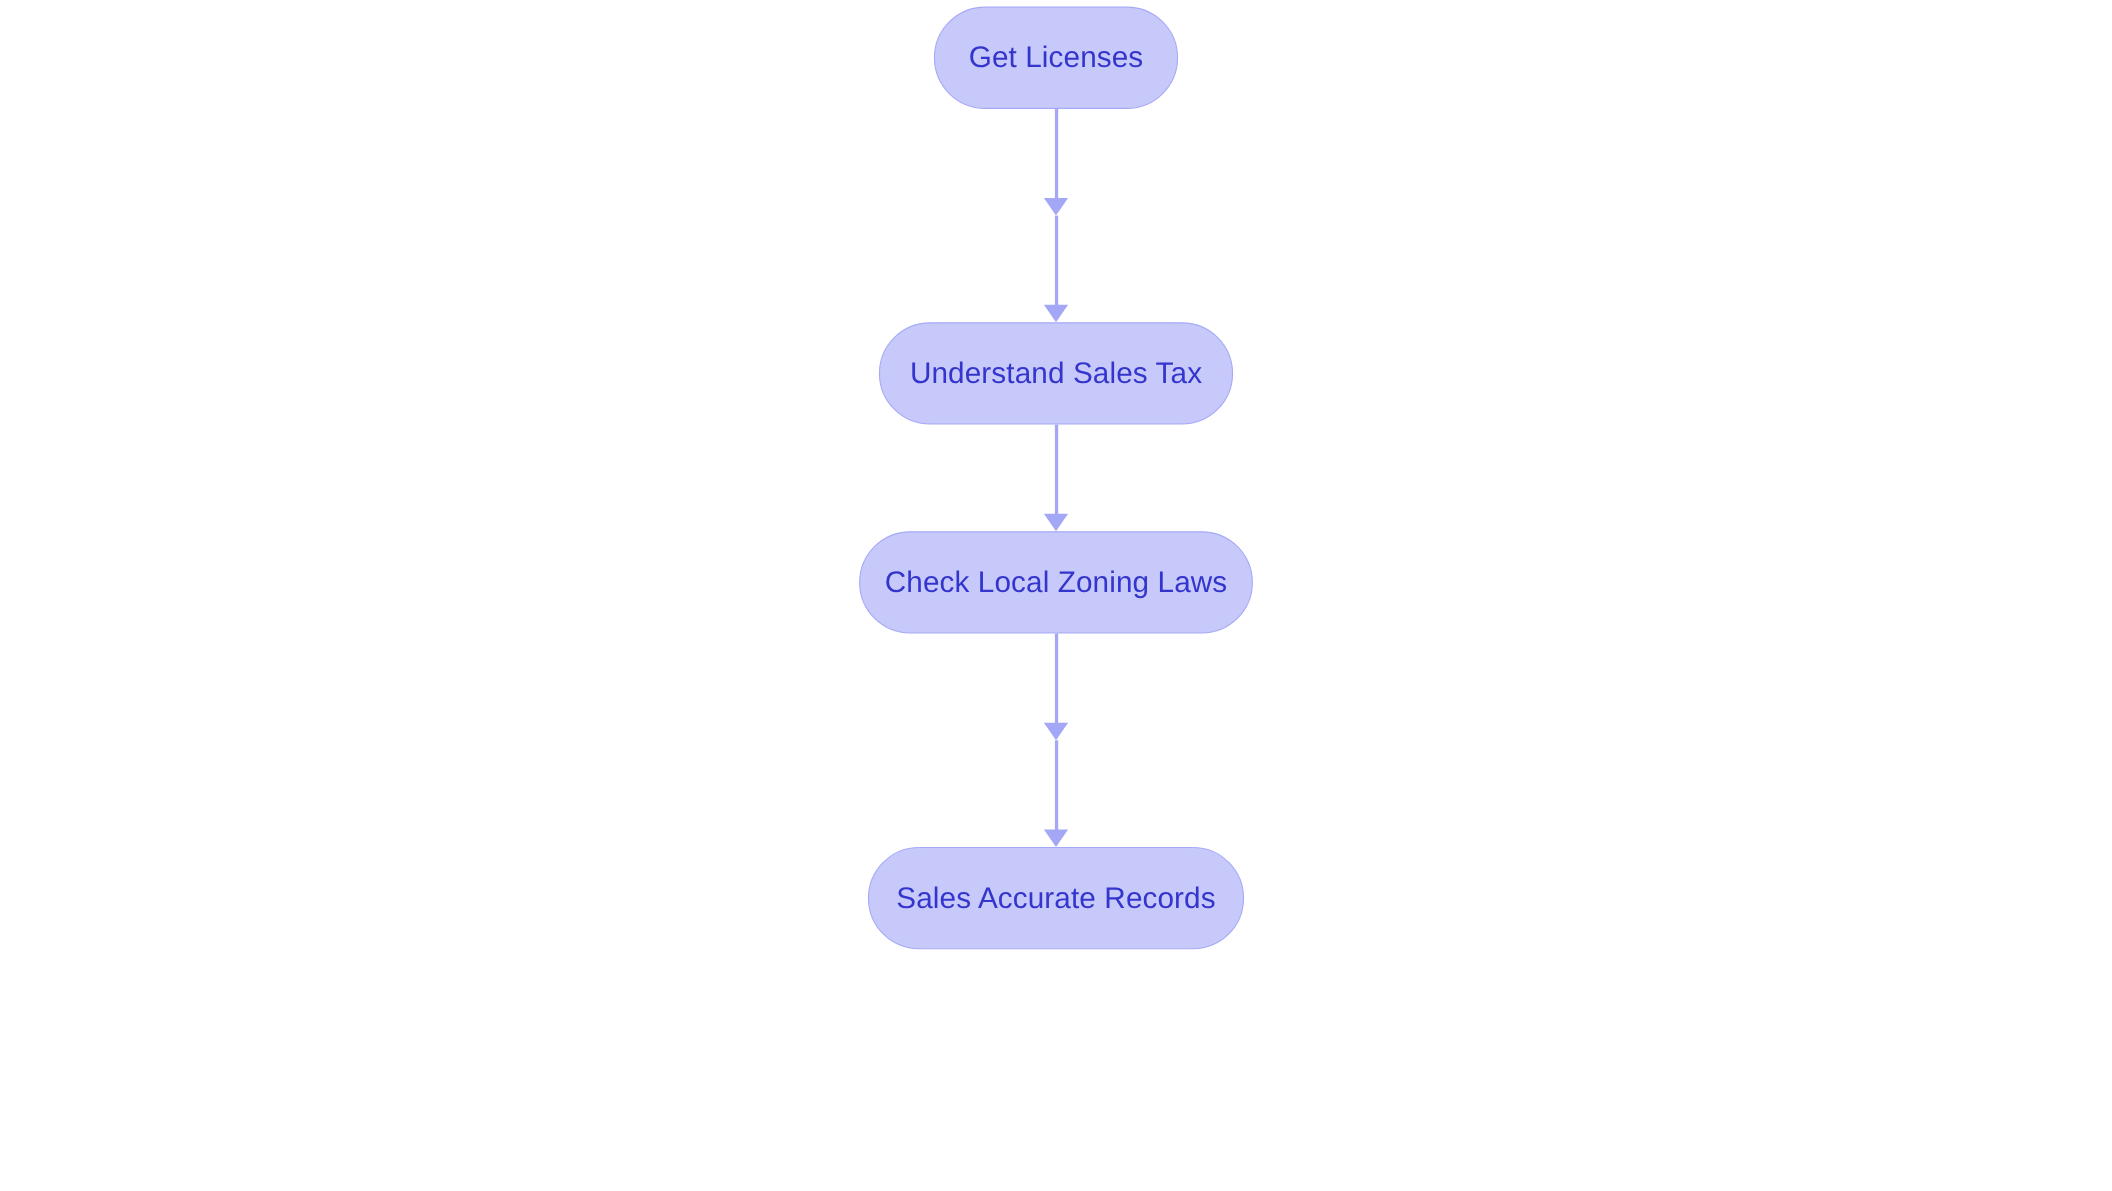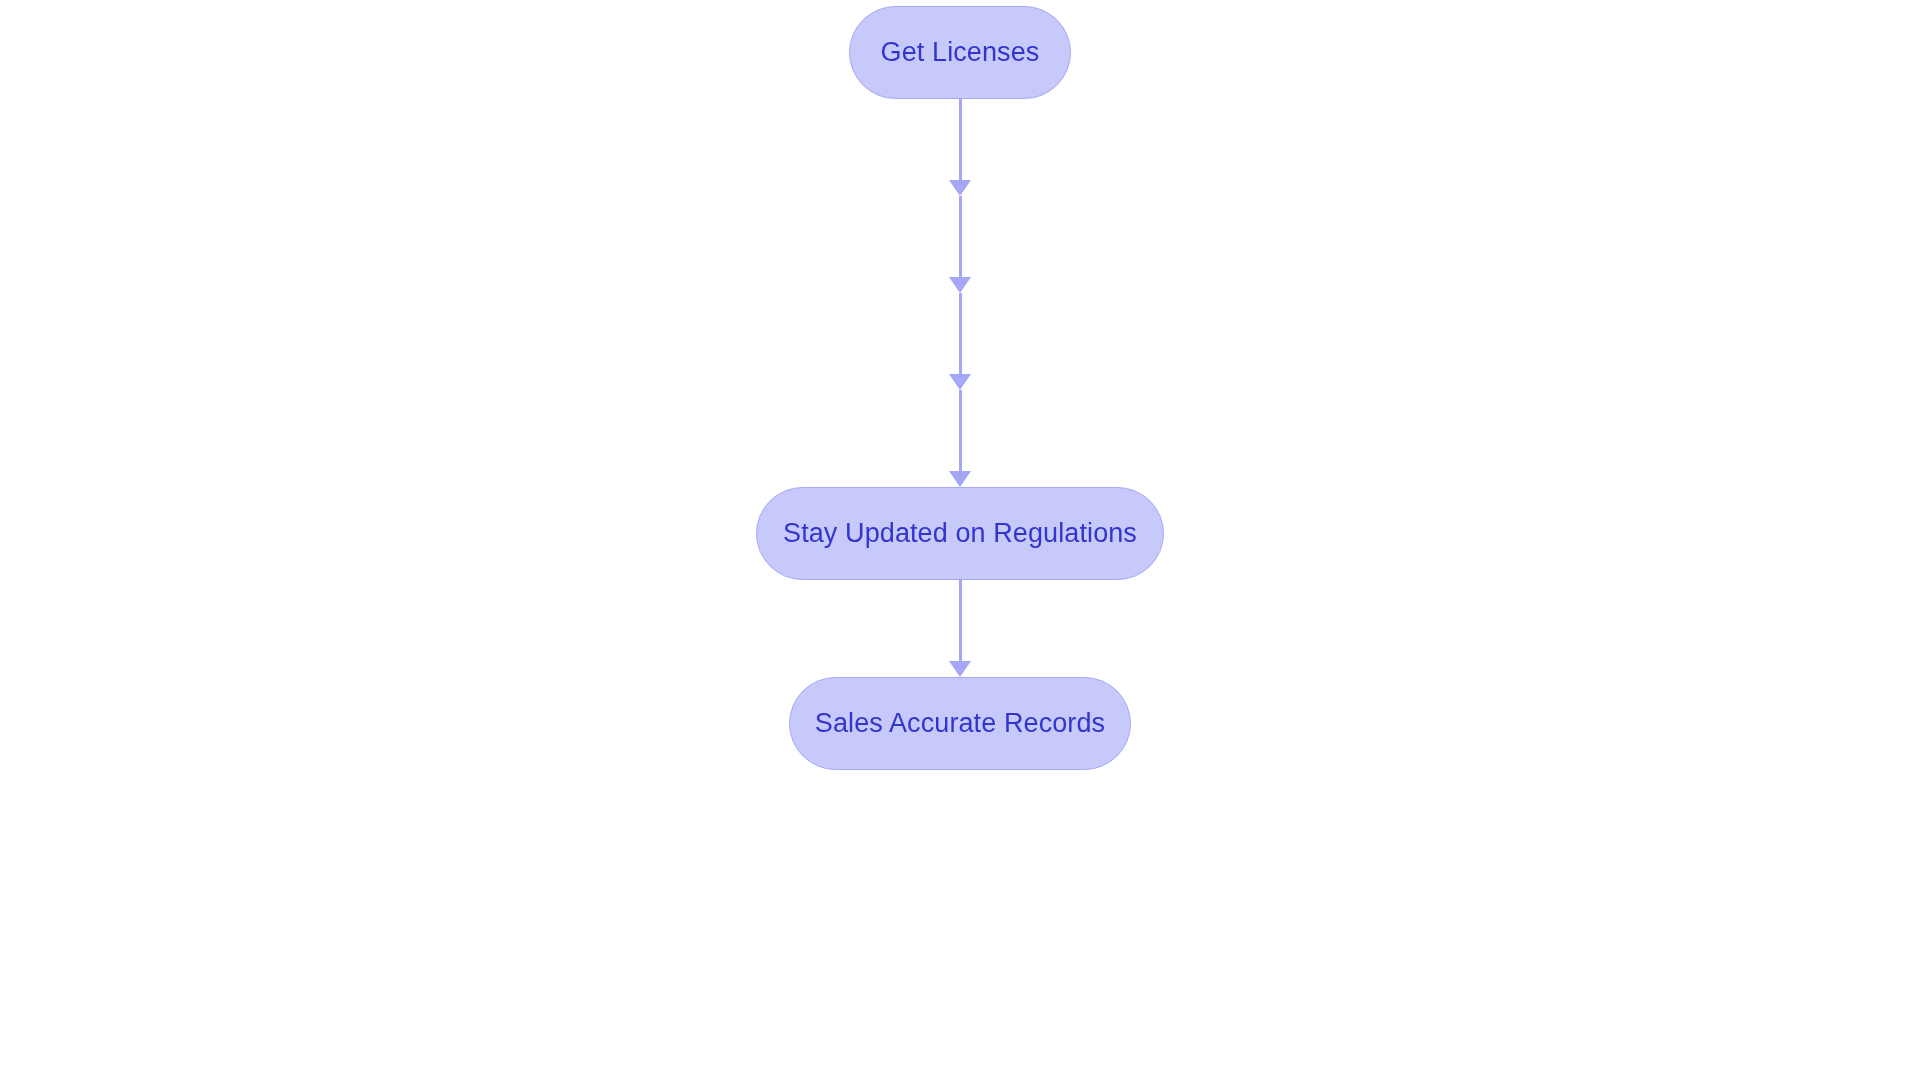--- a/index.html
+++ b/index.html
@@ -106,35 +106,38 @@
       <div class="conn-line"></div>
       <div class="conn-head"></div>
     </div>
 
 
     <div class="connector">
       <div class="conn-line"></div>
       <div class="conn-head"></div>
     </div>
 
+    <div class="node w3">
+      <span class="node-label">Understand Sales Tax</span>
+    </div>
 
     <div class="connector">
       <div class="conn-line"></div>
       <div class="conn-head"></div>
     </div>
 
+    <div class="node w4">
+      <span class="node-label">Check Local Zoning Laws</span>
+    </div>
 
     <div class="connector">
       <div class="conn-line"></div>
       <div class="conn-head"></div>
     </div>
 
-    <div class="node w5">
-      <span class="node-label">Stay Updated on Regulations</span>
-    </div>
 
     <div class="connector">
       <div class="conn-line"></div>
       <div class="conn-head"></div>
     </div>
 
     <div class="node w6">
       <span class="node-label">Sales Accurate Records</span>
     </div>
 

